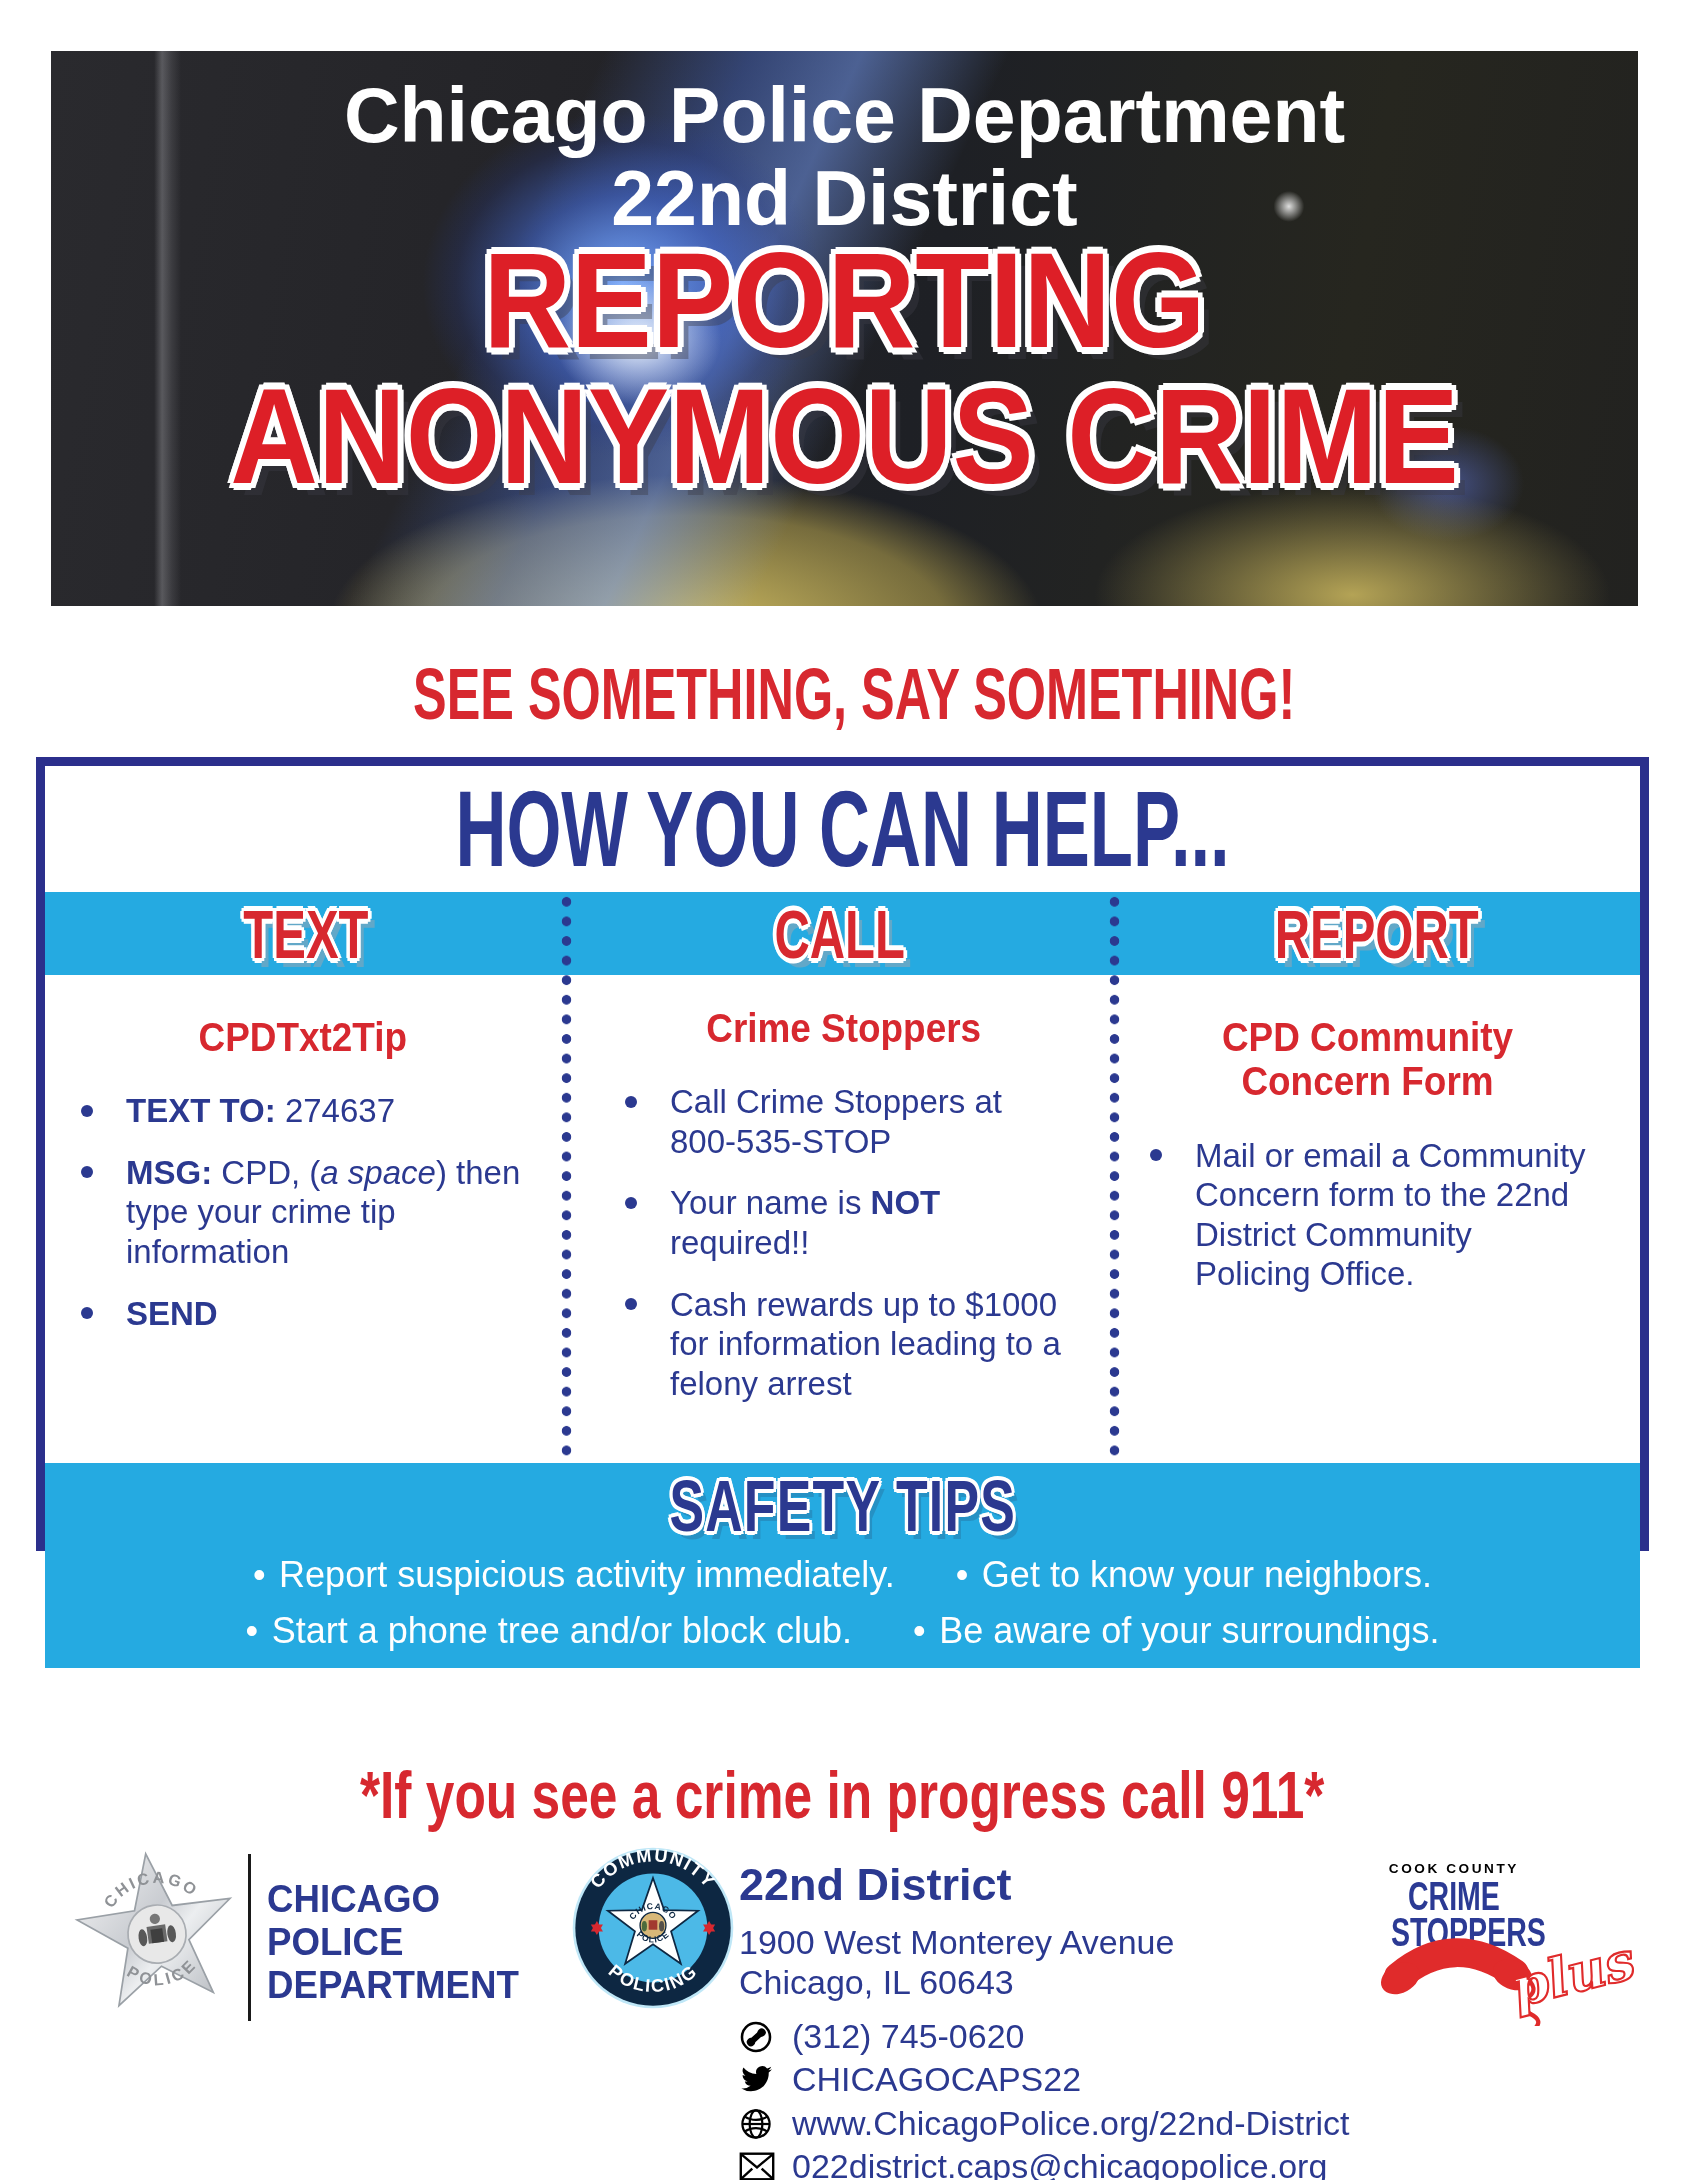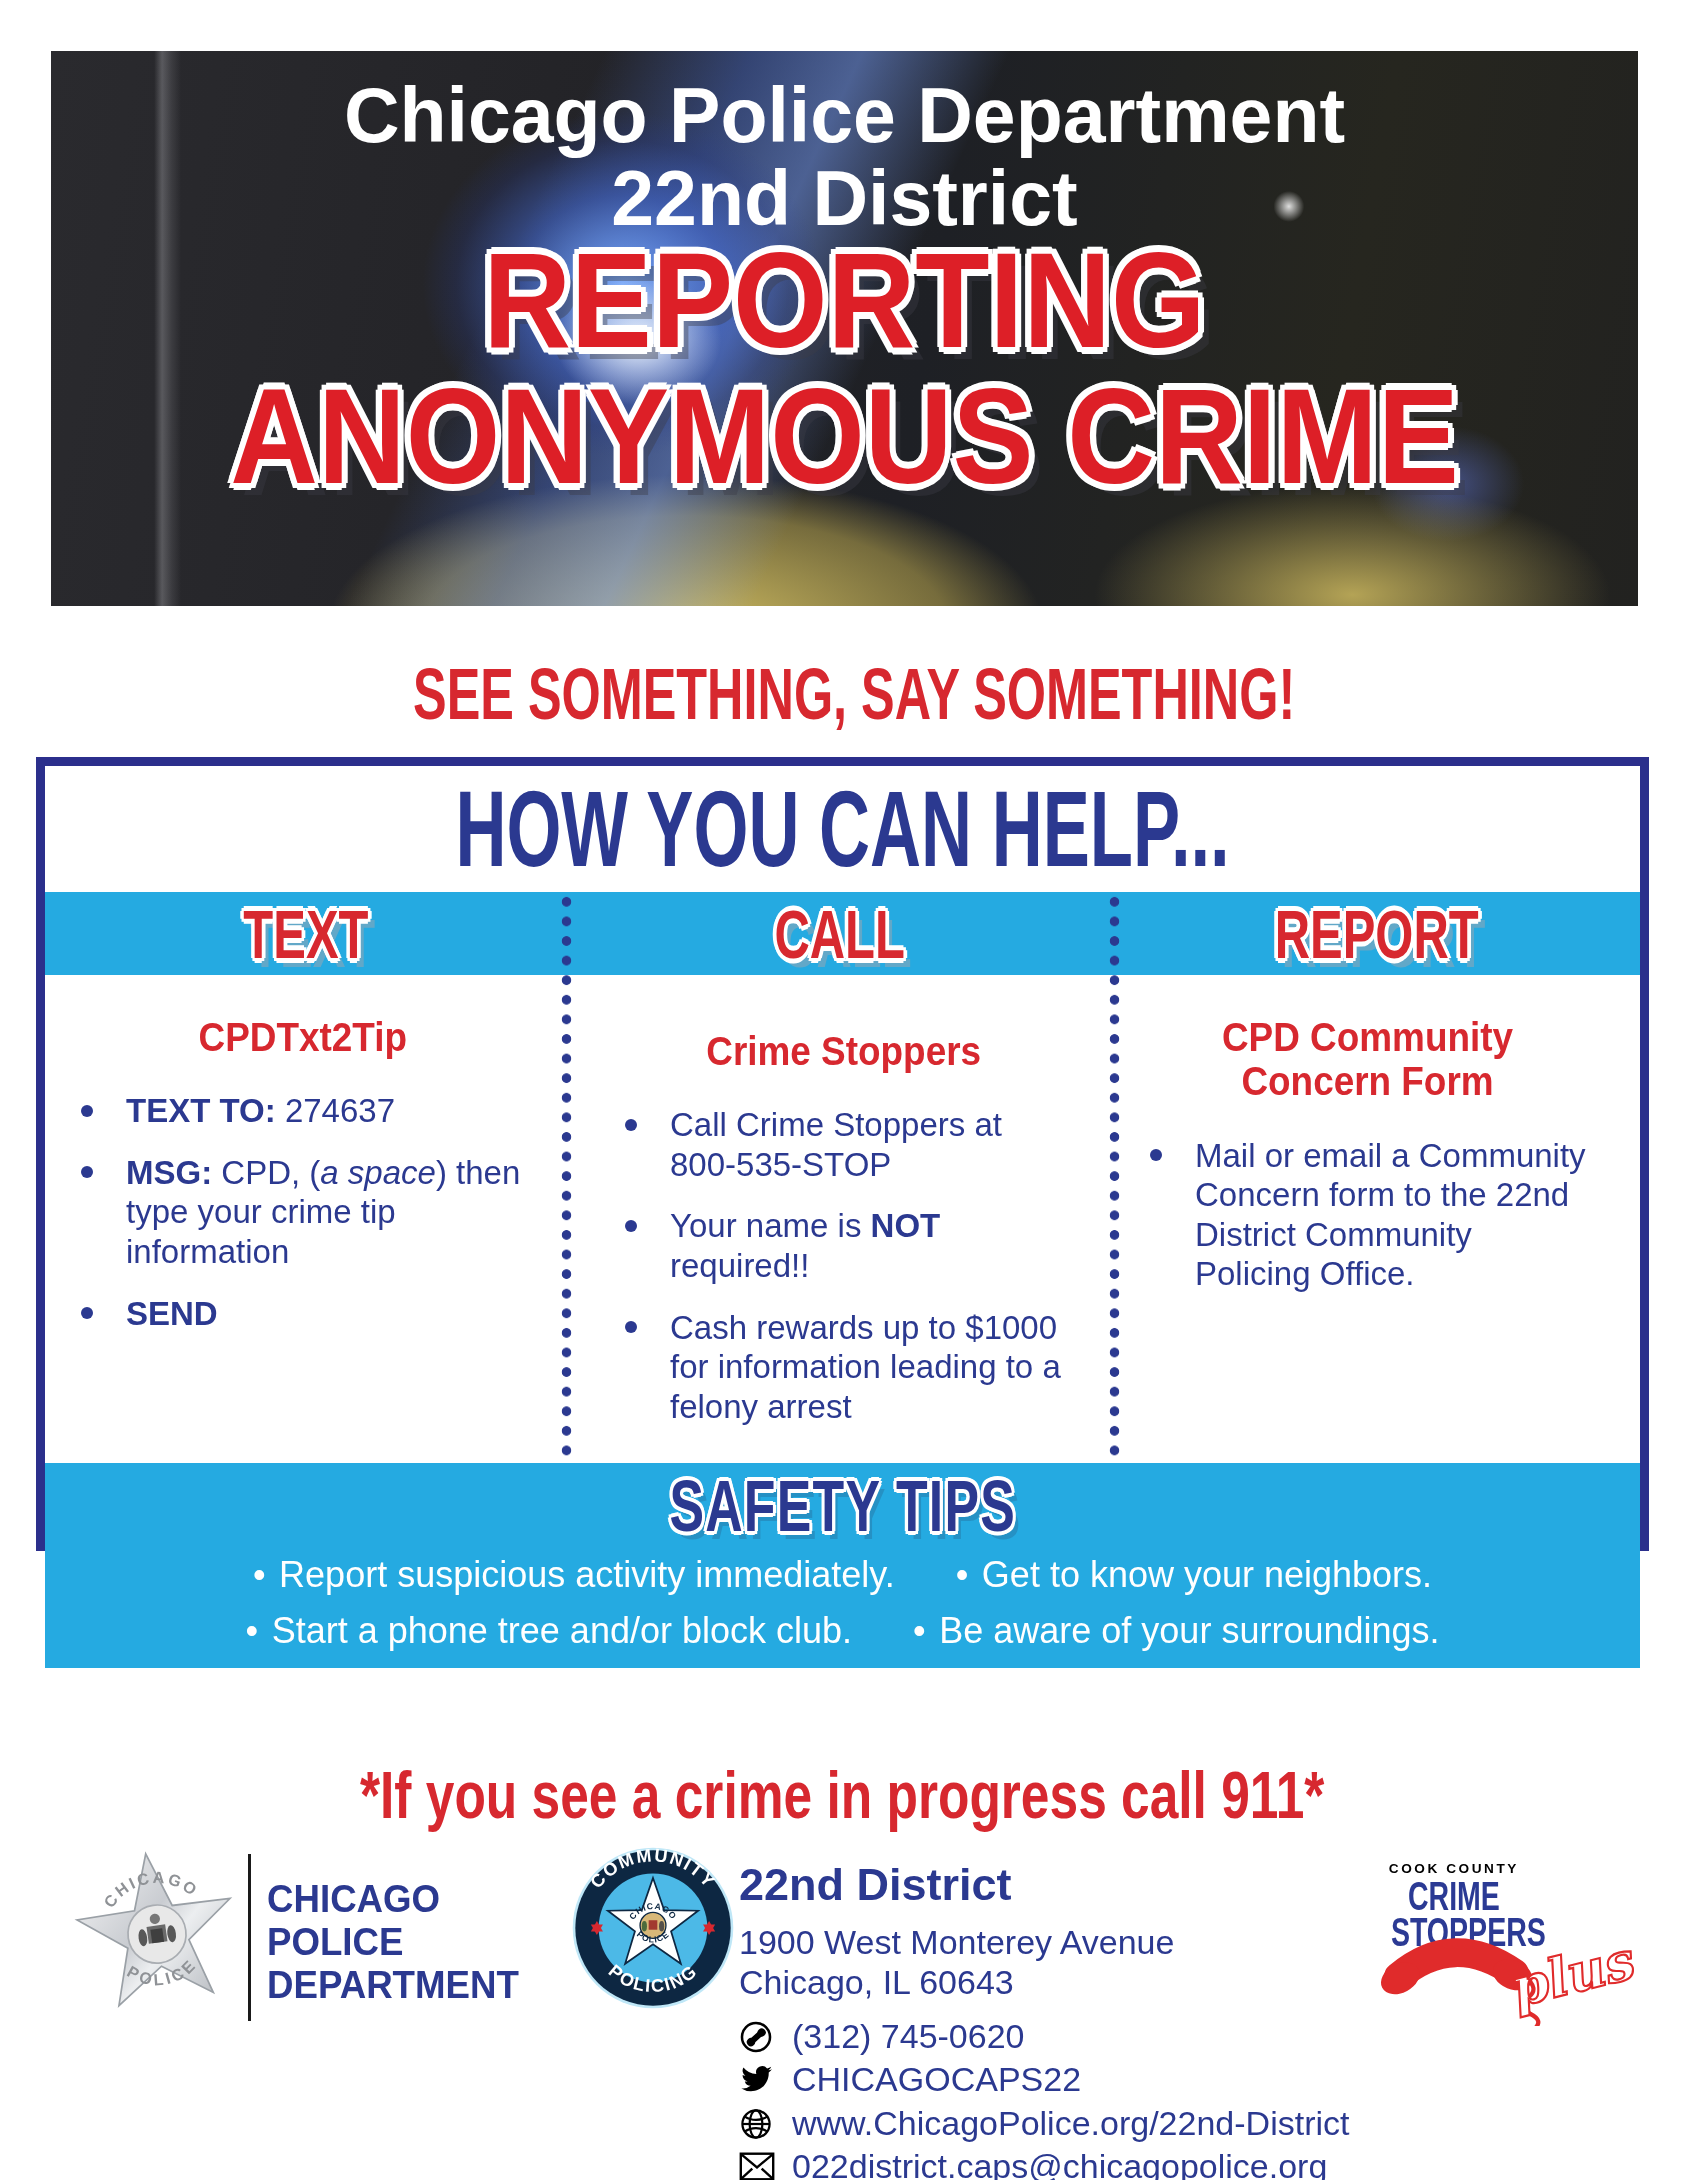--- a/index.html
+++ b/index.html
@@ -75,21 +75,21 @@
   .cell.c1{width:521px;} .cell.c2{width:548px;} .cell.c3{width:526px;}
   .col-band .sx{
     text-shadow:
       -5.1px 0 0 #fff,5.1px 0 0 #fff,0 -5.1px 0 #fff,0 5.1px 0 #fff,
       -3.4px -3.4px 0 #fff,3.4px -3.4px 0 #fff,-3.4px 3.4px 0 #fff,3.4px 3.4px 0 #fff,
       9.4px 9.4px 0 rgba(150,165,180,.55);
   }
   .columns{position:absolute;left:0;top:210px;width:1595px;height:487px;display:flex;}
   .col{height:100%;}
   .col.c1{width:521px;padding:39px 38px 0 32px;}
-  .col.c2{width:548px;padding:53px 48px 0 55px;}
+  .col.c2{width:548px;padding:30px 48px 0 55px;}
   .col.c3{width:526px;padding:39px 51px 0 32px;}
   .subhead{text-align:center;color:var(--red);font-weight:bold;font-size:41px;line-height:1.08;margin-bottom:32px;}
   .subhead .wrapspan{display:inline-block;transform:scaleX(.9);transform-origin:center;}
   .subhead .wide{width:409px;white-space:normal;}
   .b-row{display:flex;align-items:flex-start;margin-bottom:22px;
     color:var(--navy);font-size:33px;line-height:1.2;}
   .b-dot{flex:0 0 49px;}
   .b-dot i{display:block;width:12px;height:12px;border-radius:50%;background:var(--navy);margin:13.6px 0 0 4.3px;}
   .b-text{flex:1;}
   .divider{

